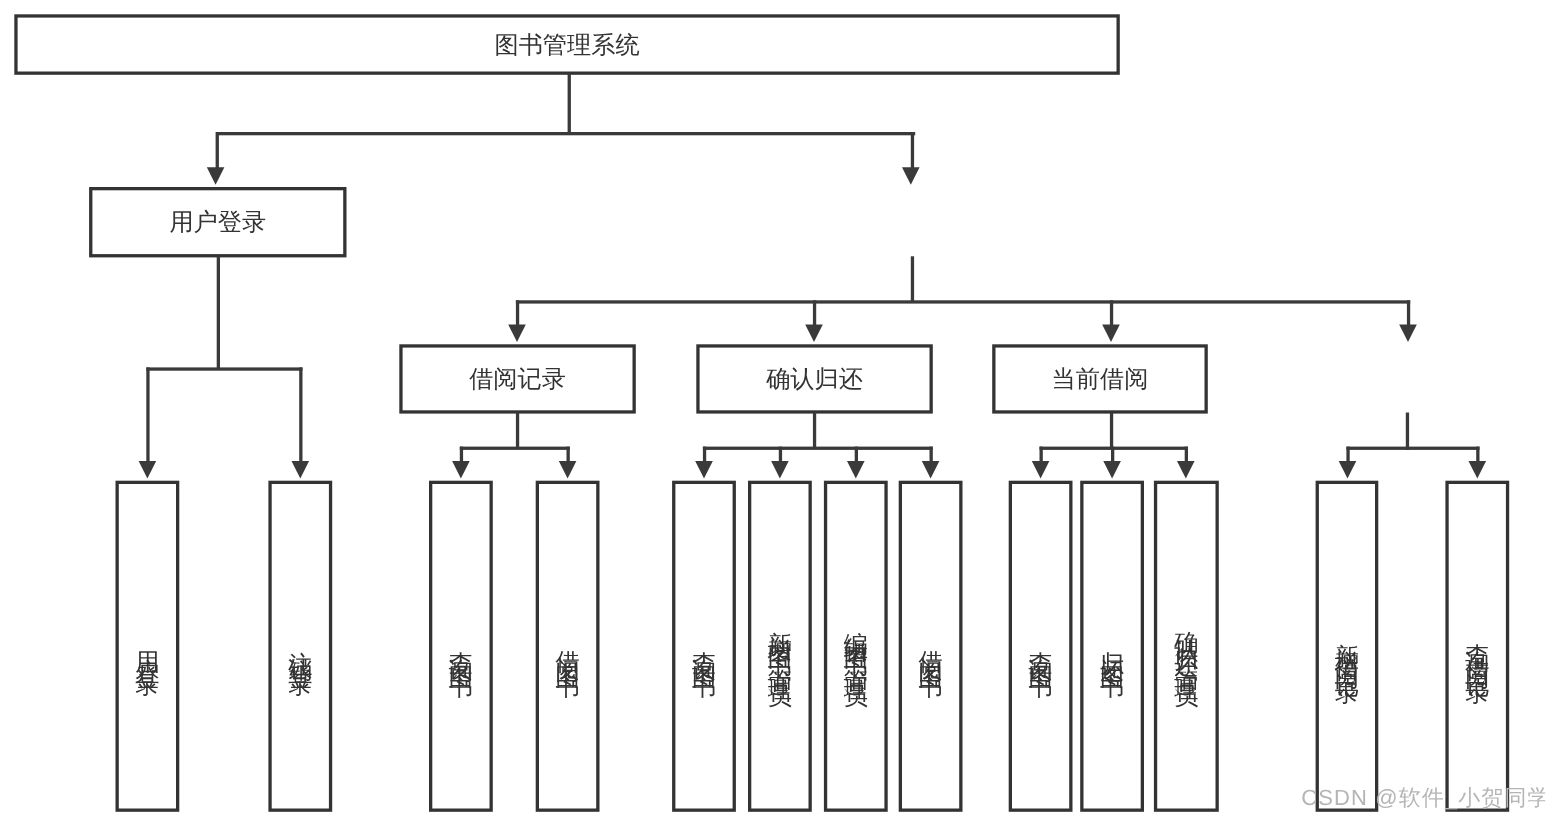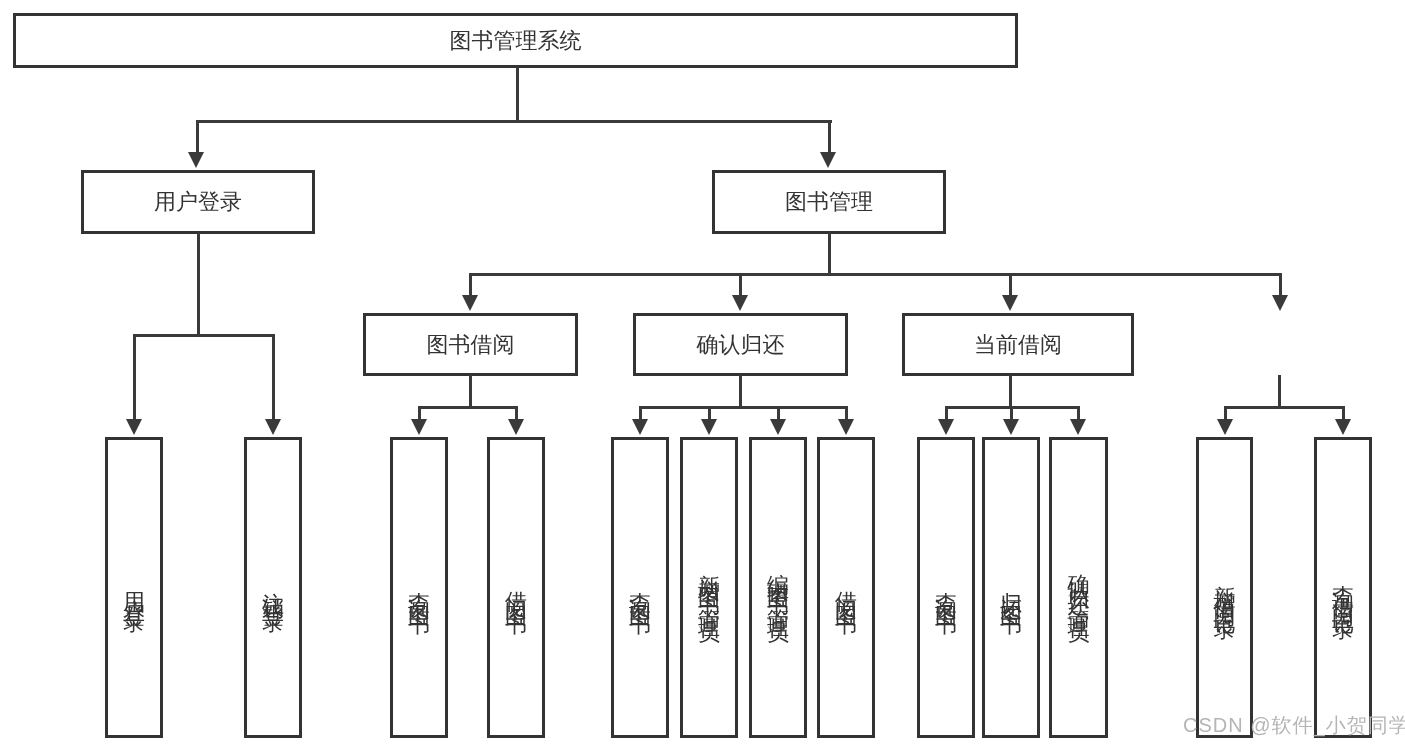--- a/index.html
+++ b/index.html
@@ -61,43 +61,42 @@
   <div class="box" style="left:13px;top:13px;width:1005px;height:55px">图书管理系统</div>
 
   <div class="vline" style="left:516px;top:67px;height:54px"></div>
   <div class="hline" style="left:197px;top:120px;width:635px"></div>
   <div class="vline" style="left:196px;top:120px;height:34px"></div>
   <div class="arrow" style="left:188px;top:152px"></div>
   <div class="vline" style="left:828px;top:120px;height:34px"></div>
   <div class="arrow" style="left:820px;top:152px"></div>
 
   <div class="box" style="left:81px;top:170px;width:234px;height:64px">用户登录</div>
-  <div class="box" style="left:712px;top:170px;width:234px;height:64px">图书管理</div>
 
   <div class="vline" style="left:197px;top:233px;height:103px"></div>
   <div class="hline" style="left:133px;top:334px;width:142px"></div>
   <div class="vline" style="left:133px;top:334px;height:88px"></div>
   <div class="arrow" style="left:126px;top:419px"></div>
   <div class="vline" style="left:272px;top:334px;height:88px"></div>
   <div class="arrow" style="left:265px;top:419px"></div>
 
   <div class="vline" style="left:828px;top:233px;height:42px"></div>
   <div class="hline" style="left:469px;top:273px;width:813px"></div>
   <div class="vline" style="left:469px;top:273px;height:24px"></div>
   <div class="arrow" style="left:462px;top:295px"></div>
   <div class="vline" style="left:739px;top:273px;height:24px"></div>
   <div class="arrow" style="left:732px;top:295px"></div>
   <div class="vline" style="left:1009px;top:273px;height:24px"></div>
   <div class="arrow" style="left:1002px;top:295px"></div>
   <div class="vline" style="left:1279px;top:273px;height:24px"></div>
   <div class="arrow" style="left:1272px;top:295px"></div>
 
-  <div class="box" style="left:363px;top:313px;width:215px;height:63px">图书借阅</div>
+  <div class="box" style="left:363px;top:313px;width:215px;height:63px">借阅记录</div>
   <div class="box" style="left:633px;top:313px;width:215px;height:63px">确认归还</div>
-  <div class="box" style="left:902px;top:313px;width:232px;height:63px">当前借阅</div>
+  <div class="box" style="left:902px;top:313px;width:196px;height:63px">当前借阅</div>
 
   <div class="vline" style="left:469px;top:375px;height:33px"></div>
   <div class="hline" style="left:418px;top:406px;width:100px"></div>
   <div class="vline" style="left:418px;top:406px;height:15px"></div>
   <div class="arrow" style="left:411px;top:419px"></div>
   <div class="vline" style="left:515px;top:406px;height:15px"></div>
   <div class="arrow" style="left:508px;top:419px"></div>
 
   <div class="vline" style="left:739px;top:375px;height:33px"></div>
   <div class="hline" style="left:639px;top:406px;width:209px"></div>

